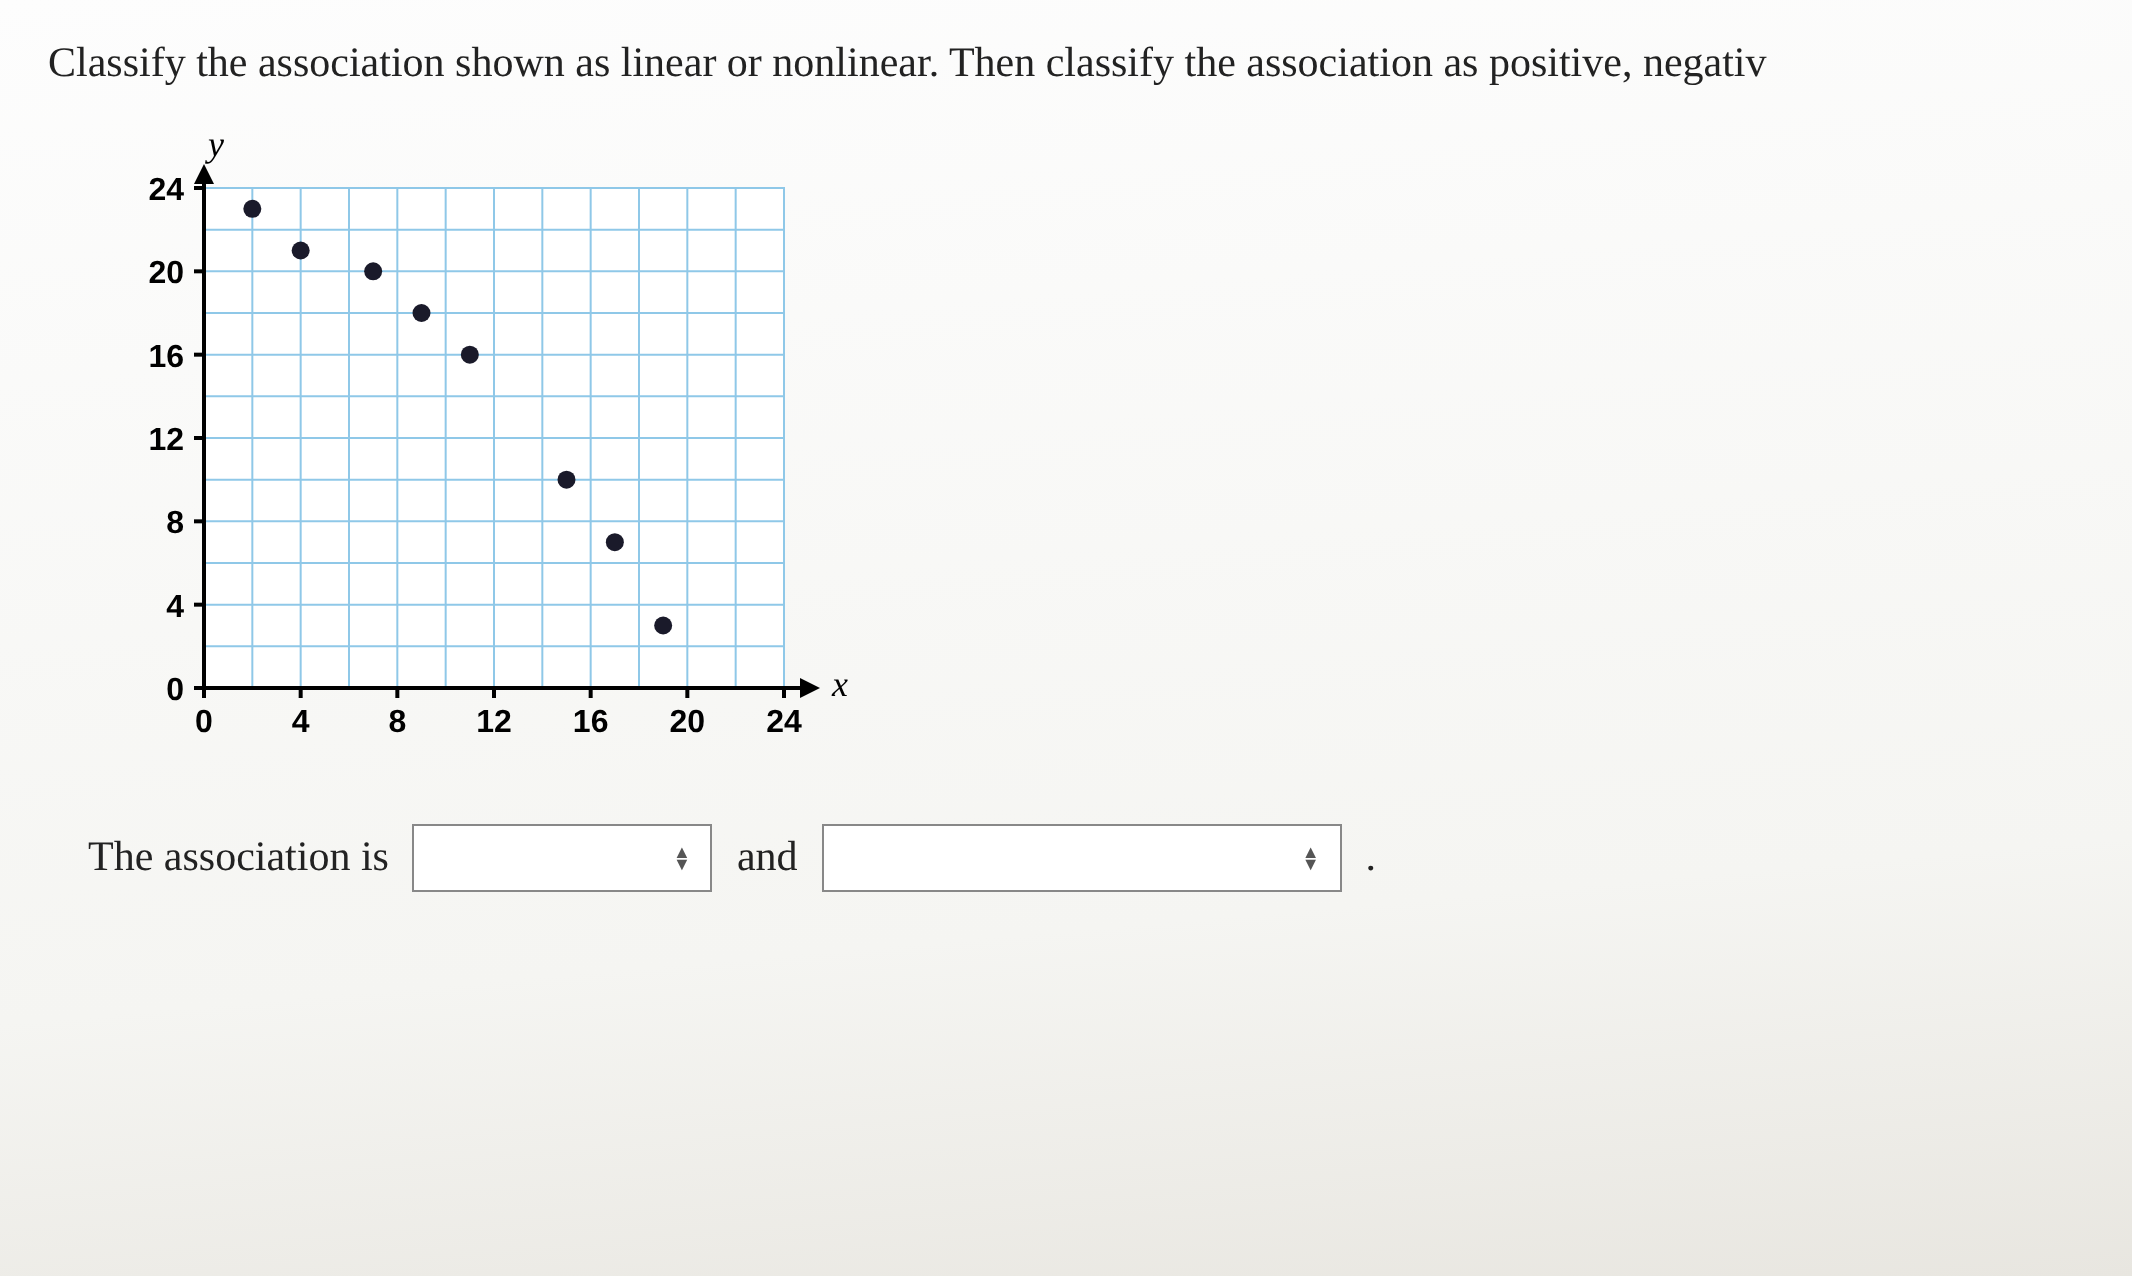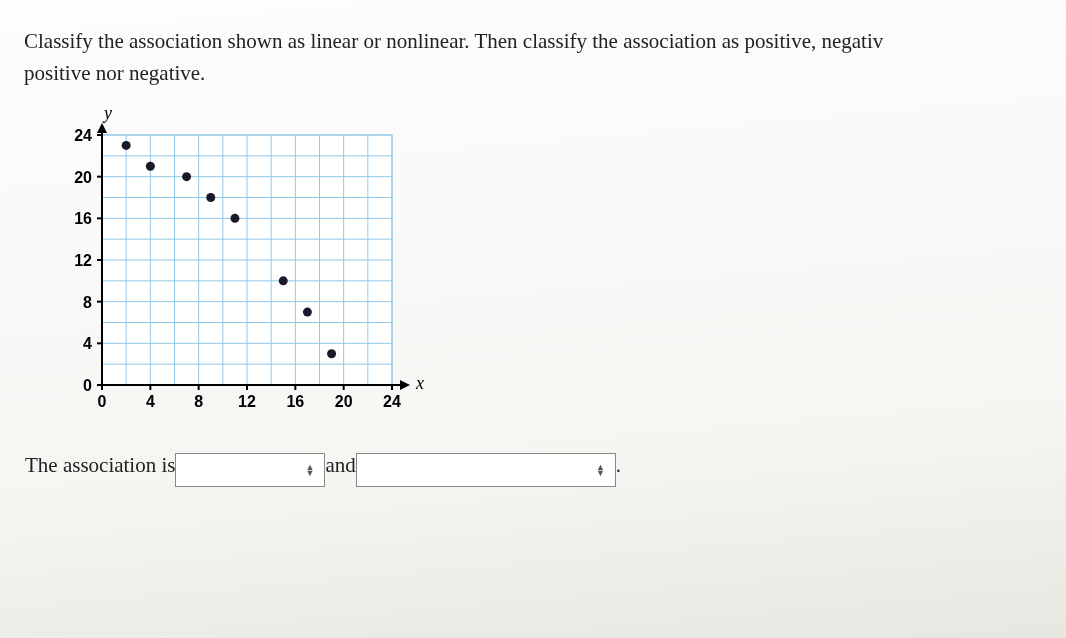--- a/index.html
+++ b/index.html
@@ -8,21 +8,21 @@
     padding: 0;
     font-family: Georgia, 'Times New Roman', serif;
     background: #ffffff;
     color: #1a1a1a;
     width: 1066px;
     height: 638px;
     overflow: hidden;
     position: relative;
   }
   .page {
-    padding: 26px 24px 24px 24px;
+    padding: 16px 24px 24px 24px;
     background: linear-gradient(175deg, #fdfdfd 0%, #f5f5f2 70%, #e8e6e0 100%);
     min-height: 638px;
   }
   .question-text {
     font-size: 21px;
     line-height: 1.5;
     color: #222;
     margin-bottom: 20px;
   }
   .chart-block {
@@ -33,24 +33,25 @@
     display: block;
   }
   .instruction {
     font-size: 21px;
     color: #222;
     margin-top: 24px;
     margin-bottom: 36px;
   }
   .answer-row {
     display: flex;
-    align-items: flex-start;
+    align-items: center;
+    gap: 12px;
     font-size: 21px;
     color: #222;
-    margin-left: 1px;
+    margin-left: 20px;
   }
   .dropdown {
     display: inline-flex;
     align-items: center;
     justify-content: flex-end;
     border: 1px solid #888;
     background: #fff;
     height: 34px;
     padding: 0 10px 0 12px;
     font-size: 18px;
@@ -74,21 +75,20 @@
     font-weight: bold;
   }
 </style>
 </head>
 <body>
 
 <div class="page">
 
   <div class="question-text">
     <span>Classify the association shown as linear or nonlinear. Then classify the association as positive, negativ</span><br>
-    <span>positive nor negative.</span>
   </div>
 
   <div class="chart-block">
     <svg id="chart-svg" class="chart-svg" width="400" height="320">
         <rect x="54" y="26" width="290" height="250" fill="#ffffff" stroke="none"></rect>
         <line x1="54" y1="26" x2="54" y2="276" stroke="#8fc8e8" stroke-width="1"></line>
         <line x1="54" y1="276" x2="344" y2="276" stroke="#8fc8e8" stroke-width="1"></line>
         <line x1="78.16666666666666" y1="26" x2="78.16666666666666" y2="276" stroke="#8fc8e8" stroke-width="1"></line>
         <line x1="54" y1="255.16666666666666" x2="344" y2="255.16666666666666" stroke="#8fc8e8" stroke-width="1"></line>
         <line x1="102.33333333333333" y1="26" x2="102.33333333333333" y2="276" stroke="#8fc8e8" stroke-width="1"></line>

